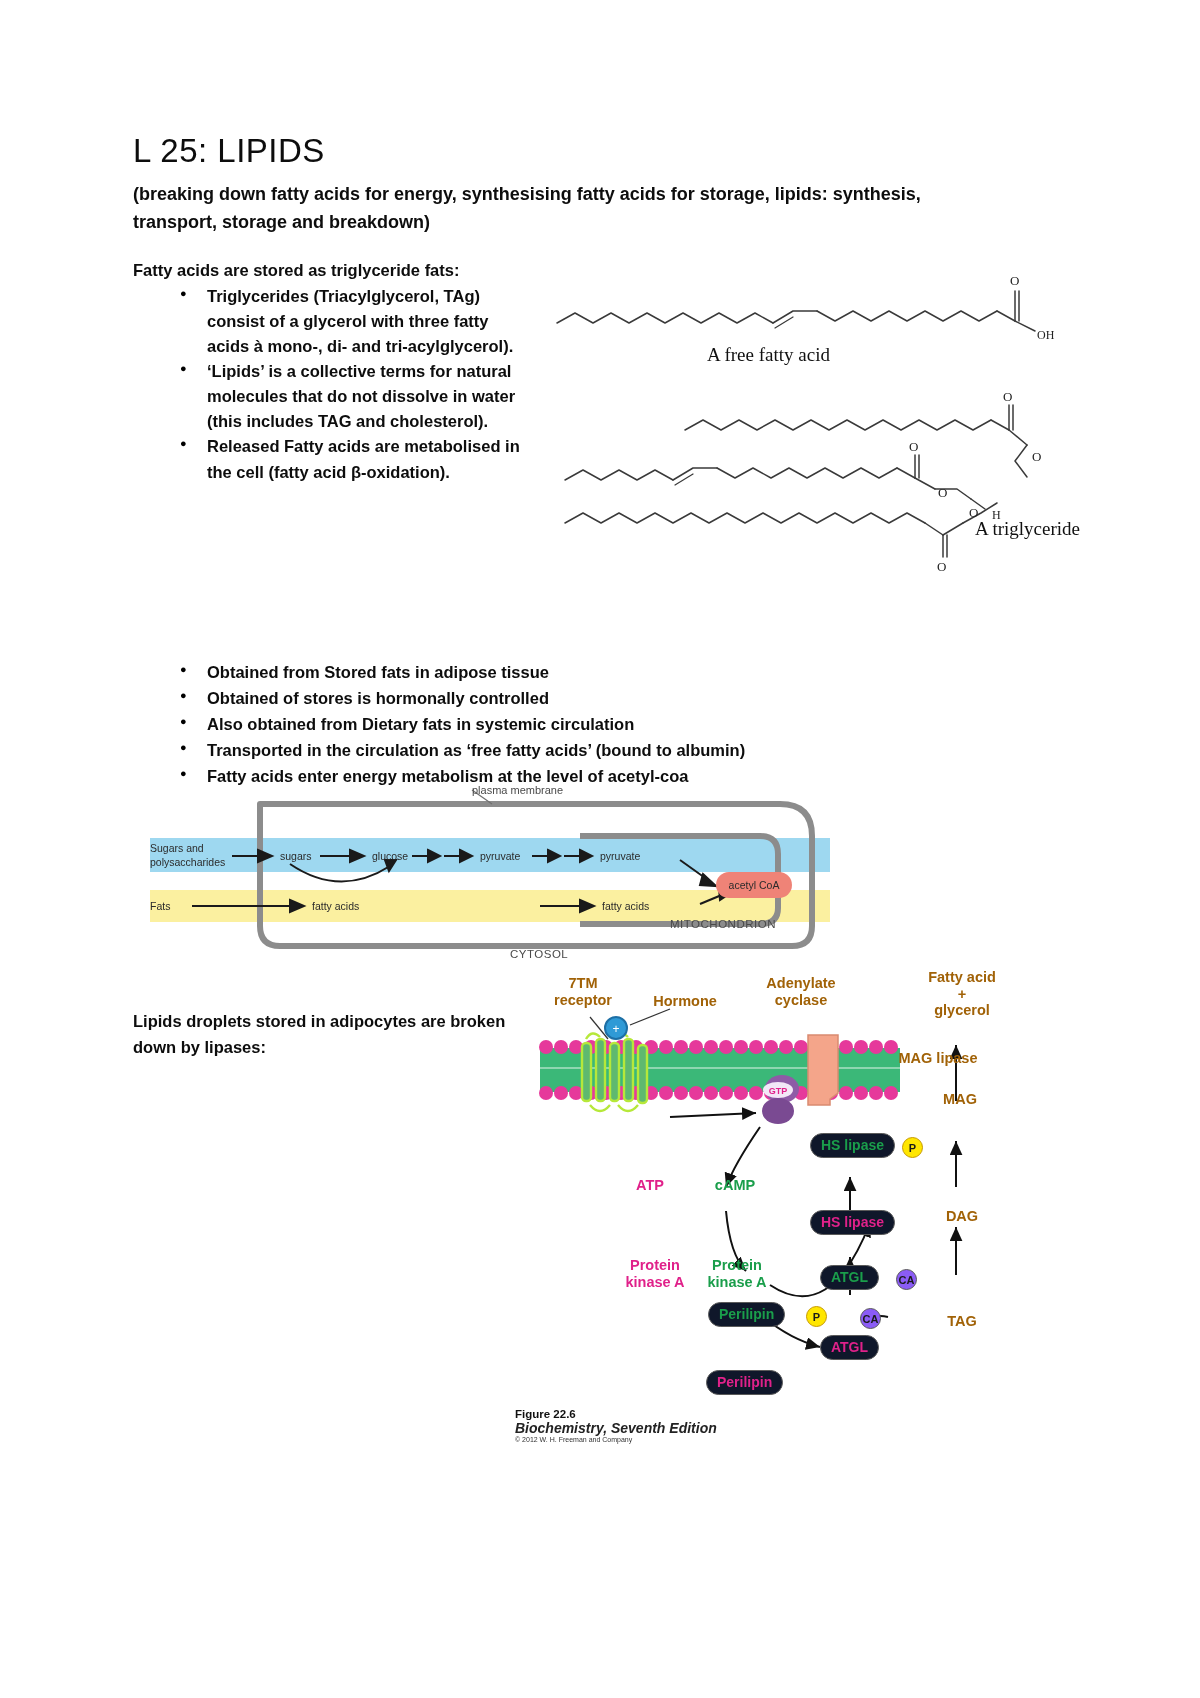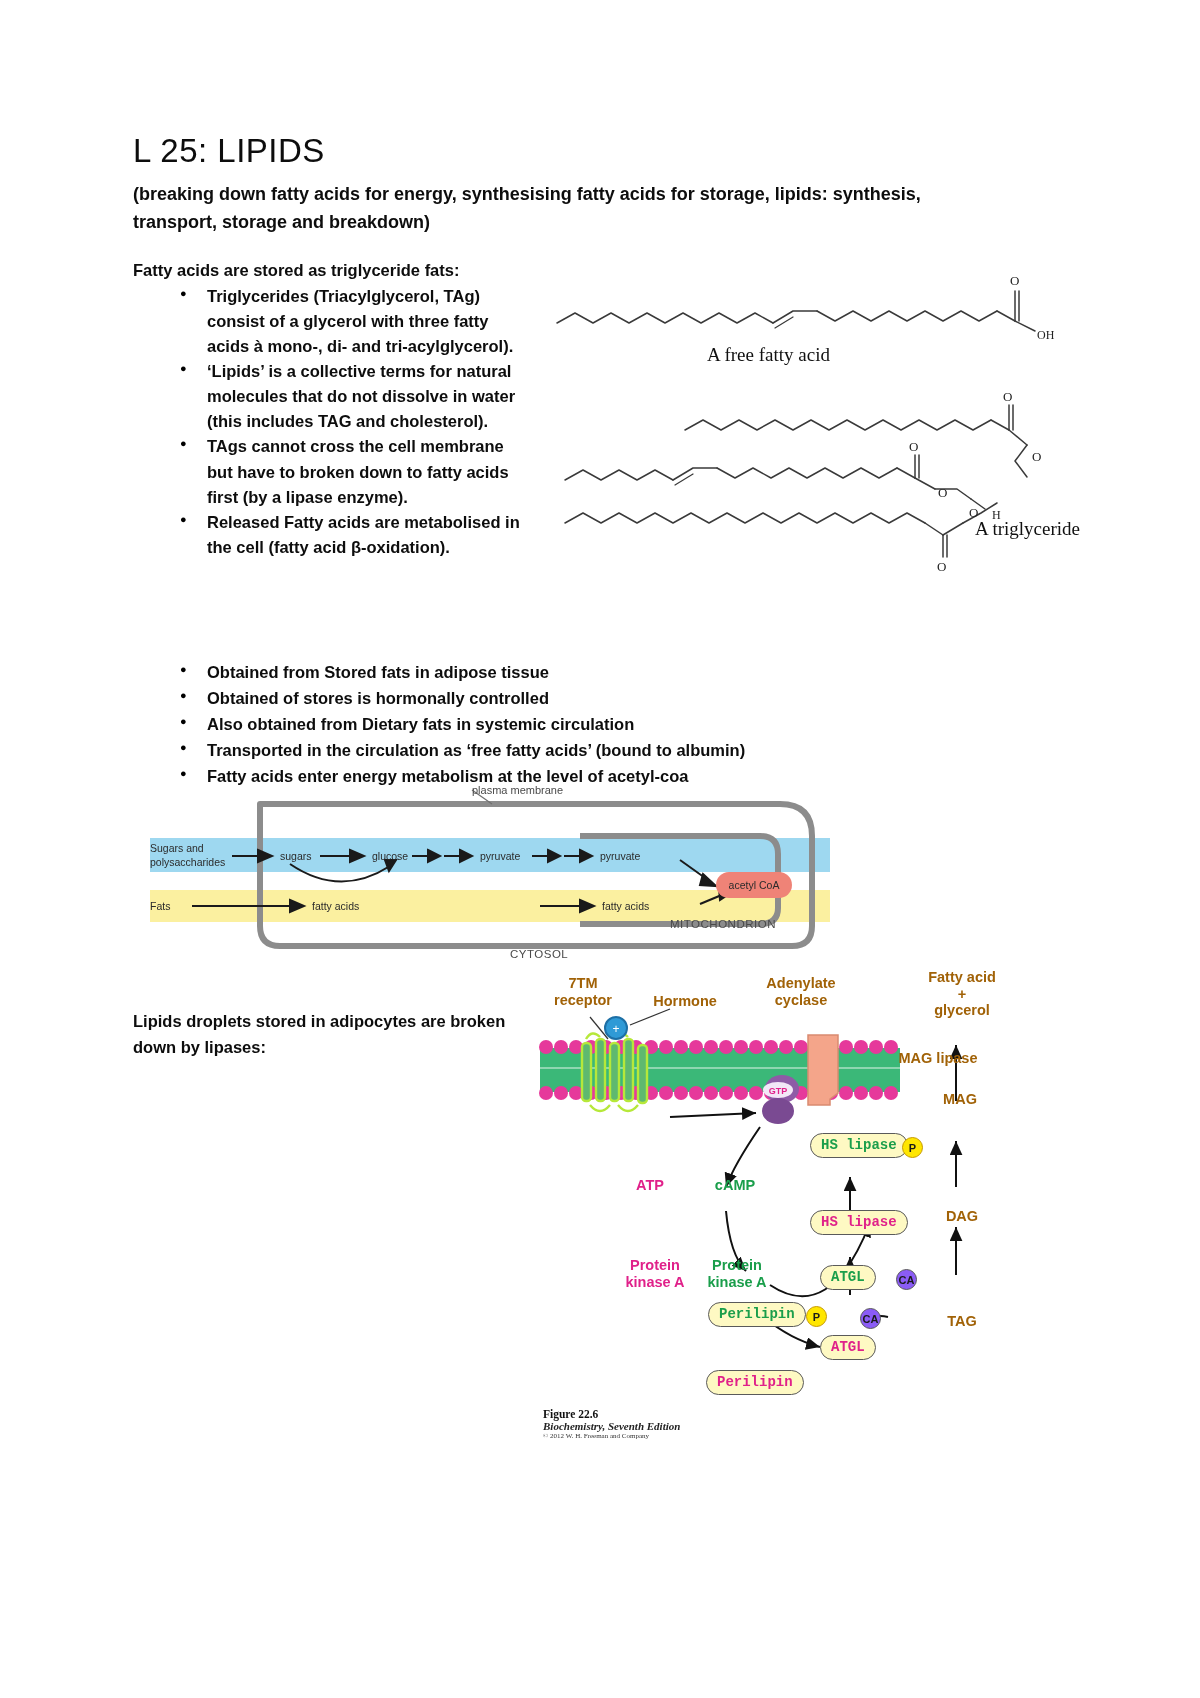--- a/index.html
+++ b/index.html
@@ -66,52 +66,51 @@
   .fig3 { position:absolute; left:520px; top:965px; width:610px; height:470px; }
   .f3txt {
     position:absolute; font-family:"Liberation Sans", sans-serif;
     font-weight:700; font-size:14.5px; color:#a16207; text-align:center;
     line-height:1.15;
   }
   .f3pink  { color:#e0218a; }
   .f3green { color:#1a9e4b; }
   .node {
     position:absolute; border:1.6px solid #5a5a5a; border-radius:14px;
-    background:#fef9c3; font-weight:700; font-size:14px; text-align:right;
+    background:#0f172a; font-weight:700; font-size:14px; text-align:right;
     padding:4px 10px; white-space:nowrap; line-height:1.1;
-    font-family:Liberation Mono, monospace;
+    font-family:Liberation Sans, sans-serif;
   }
   .badge {
     position:absolute; width:21px; height:21px; border-radius:50%;
     border:1.6px solid #5a5a5a; font-size:11px; font-weight:700;
     display:flex; align-items:center; justify-content:center;
     background:#8b5cf6; font-family:"Liberation Sans", sans-serif;
   }
   .badge.p { background:#ffe600; border-color:#c79a00; }
   .caption {
-    position:absolute; left:543px; top:1408px;
-    font-family:Liberation Serif, serif; color:#111;
+    position:absolute; left:515px; top:1408px;
+    font-family:Liberation Sans, sans-serif; color:#111;
   }
   .cap1 { font-size:11.5px; font-weight:700; }
-  .cap2 { font-size:11px; font-weight:700; font-style:italic; color:#222;text-align:right; }
+  .cap2 { font-size:14px; font-weight:700; font-style:italic; color:#222;text-align:right; }
   .cap3 { font-size:7px; color:#333; }
 </style>
 </head>
 <body>
 
 <div class="page">
 
   <div class="title">L 25: LIPIDS</div>
   <div class="subtitle">(breaking down fatty acids for energy, synthesising fatty acids for storage, lipids: synthesis, transport, storage and breakdown)</div>
 
   <div class="lead" id="lead1">Fatty acids are stored as triglyceride fats:</div>
   <ul class="bul" id="list1">
     <li>Triglycerides (Triacylglycerol, TAg) consist of a glycerol with three fatty acids à mono-, di- and tri-acylglycerol).</li>
     <li>‘Lipids’ is a collective terms for natural molecules that do not dissolve in water (this includes TAG and cholesterol).</li>
-    <li>TAgs cannot cross the cell membrane but have to broken down to fatty acids first (by a lipase enzyme).</li>
     <li>Released Fatty acids are metabolised in the cell (fatty acid β-oxidation).</li>
   </ul>
 
   <div class="fig1">
     <svg width="560" height="320" viewBox="0 0 560 320">
       <g fill="none" stroke="#3a3a3a" stroke-width="1.5" stroke-linejoin="round" stroke-linecap="round">
 
         <polyline points="12,58 30,48 48,58 66,48 84,58 102,48 120,58 138,48 156,58 174,48 192,58 210,48 228,58"></polyline>
 
         <polyline points="228,58 248,46 272,46"></polyline>

